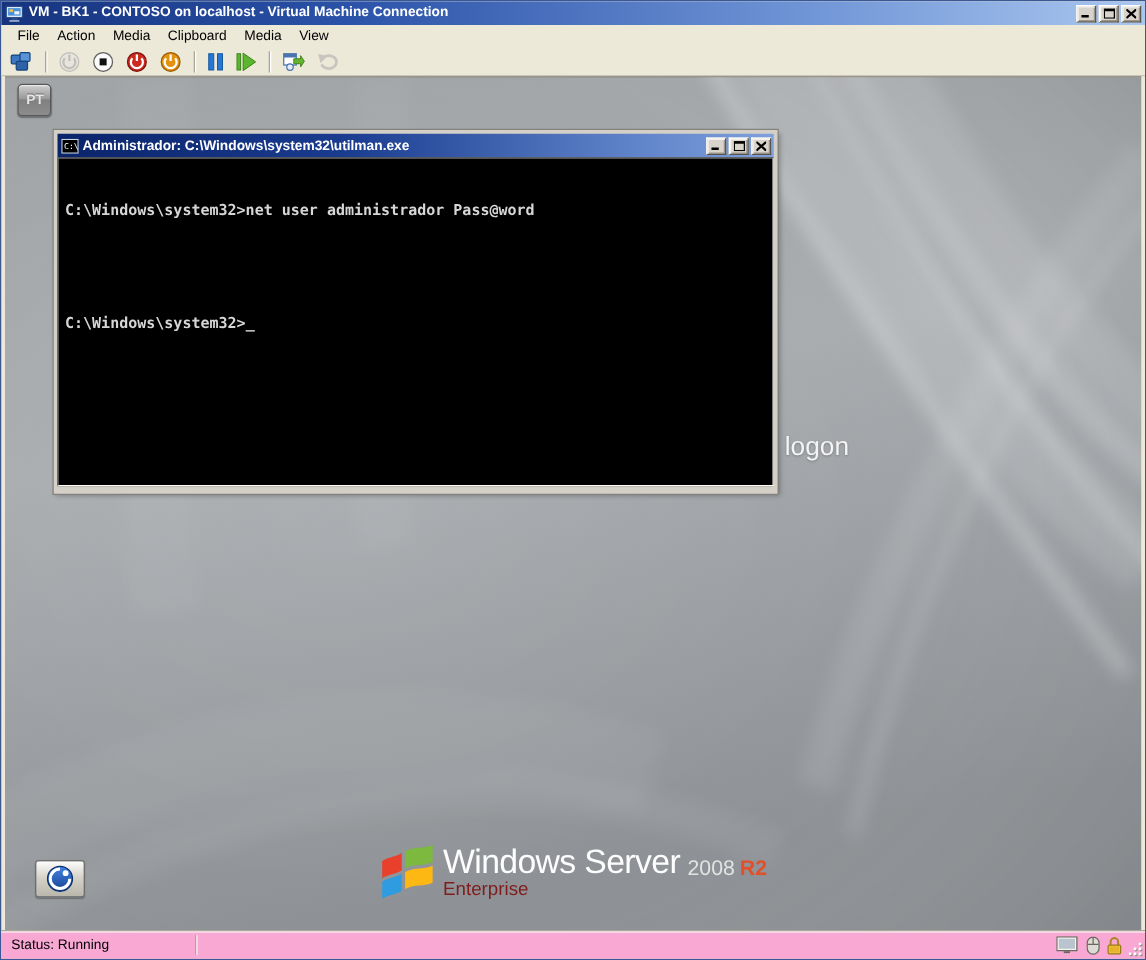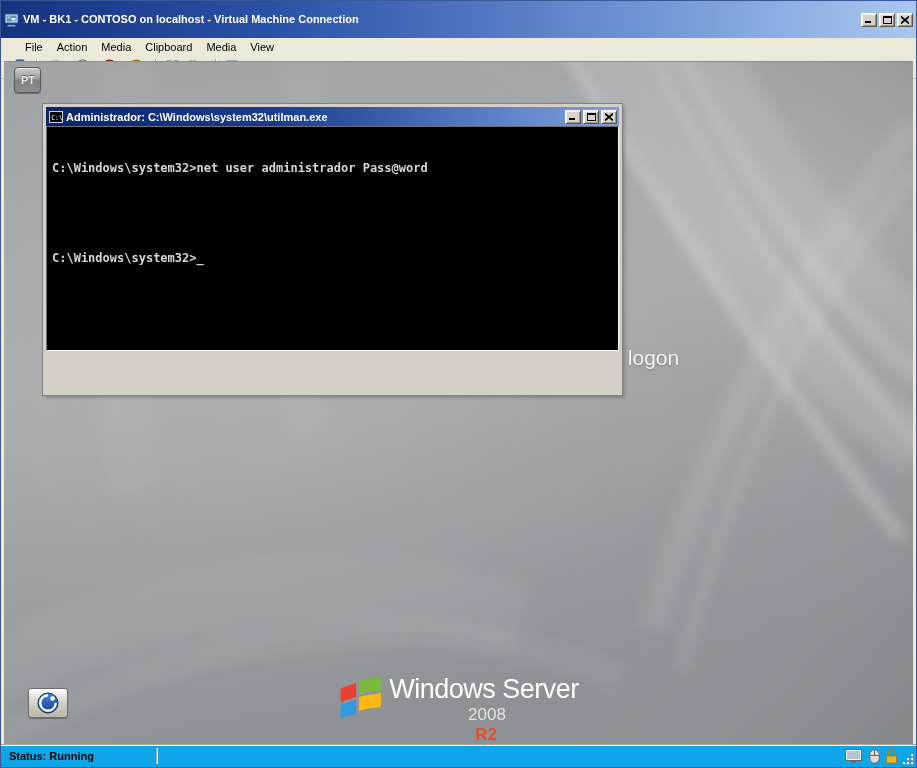--- a/index.html
+++ b/index.html
@@ -4,33 +4,33 @@
 <style>
   html,body{margin:0;padding:0;background:#555;}
   *{box-sizing:border-box;}
   .app{
     position:relative;width:917px;height:768px;
     background:#ece9d8;border:1px solid #3a5796;overflow:hidden;
     font-family:"Liberation Sans",sans-serif;
   }
   
   .titlebar{
-    height:37px;display:flex;align-items:center;padding:0 3px;
+    height:19px;display:flex;align-items:center;padding:0 3px;
     background:linear-gradient(90deg,#16337e 0%,#2a52a8 30%,#6f94d6 70%,#aac7ef 100%);
   }
   .app-icon{width:16px;height:16px;display:flex;align-items:center;justify-content:center;margin-right:3px;}
   .title-text{flex:1;color:#fff;font-size:11px;font-weight:bold;white-space:nowrap;overflow:hidden;line-height:19px;}
   .win-btns{display:flex;gap:2px;}
   .wbtn{
     width:16px;height:14px;padding:0;display:flex;align-items:center;justify-content:center;
     background:#d8d4cc;border:1px solid;border-color:#fff #5a564e #5a564e #fff;
     box-shadow:inset 1px 1px 0 #f4f1ea, inset -1px -1px 0 #9a968c;cursor:default;
   }
   
-  .menubar{height:18px;display:flex;align-items:flex-end;padding-left:17px;background:#ece9d8;font-size:11px;}
+  .menubar{height:18px;display:flex;align-items:flex-end;padding-left:6px;background:#ece9d8;font-size:11px;}
   .menu-item{padding:0 7px;line-height:18px;color:#000;}
   
   .toolbar{
     height:23px;display:flex;align-items:center;padding-left:5px;gap:6px;
     background:#ece9d8;border-bottom:1px solid #c9c5b6;
   }
   .tbtn{background:none;border:1px solid transparent;padding:1px;display:flex;align-items:center;justify-content:center;cursor:default;}
   .tbtn.disabled{opacity:.55;}
   .tsep{width:1px;height:17px;background:#a8a49a;box-shadow:1px 0 0 #fff;margin:0 2px;}
   
@@ -64,49 +64,49 @@
   }
   .cmd-icon{width:14px;height:12px;margin:0 3px 0 1px;display:flex;}
   .cmd-title{flex:1;color:#fff;font-size:11px;font-weight:bold;white-space:nowrap;overflow:hidden;}
   .cmd-btns{display:flex;gap:2px;}
   .cbtn{
     width:16px;height:14px;padding:0;display:flex;align-items:center;justify-content:center;
     background:#d8d4cc;border:1px solid;border-color:#fff #5a564e #5a564e #fff;
     box-shadow:inset 1px 1px 0 #f4f1ea, inset -1px -1px 0 #9a968c;cursor:default;
   }
   .console{
-    height:225px;background:#000;color:#d6d6d6;
+    height:263px;background:#000;color:#d6d6d6;
     font-family:"DejaVu Sans Mono",monospace;font-size:12px;line-height:15px;font-weight:bold;
     padding:4px 5px;white-space:pre;border:1px solid #6e6e6e;border-right-color:#fff;border-bottom-color:#fff;
   }
   .console div{min-height:15px;}
   
   .branding{
     position:absolute;left:50%;top:612px;transform:translateX(-50%);
     display:flex;align-items:flex-start;gap:7px;white-space:nowrap;
   }
   .flag{margin-top:2px;}
-  .brand-row{display:flex;align-items:center;flex-direction:column;}
+  .brand-row{display:flex;align-items:flex-end;}
   .bn{color:#fdfdfd;font-size:27px;font-weight:200;letter-spacing:-.5px;}
   .bv{color:#e3e3e3;font-size:17px;margin-left:6px;}
   .br2{color:#e2502a;font-size:17px;font-weight:bold;margin-left:4px;}
   .be{color:#7f1d1d;font-size:15px;margin-top:-2px;}
   
   .eoa{
     position:absolute;left:24px;top:626px;width:40px;height:30px;
     border:1px solid #6e6e6e;border-radius:3px;
     background:linear-gradient(#fdfdfd,#d6d3ca 45%,#b9b6ac);
     display:flex;align-items:center;justify-content:center;
     box-shadow:0 1px 1px rgba(0,0,0,.3);cursor:default;
   }
   
   .statusbar{
     position:absolute;left:0;right:0;bottom:0;height:23px;
-    background:#0ea5e9;border-top:1px solid #aca899;
-    box-shadow:inset 0 1px 0 #fff;font-size:11px;color:#000;font-weight:bold;
+    background:#f9a8d4;border-top:1px solid #aca899;
+    box-shadow:inset 0 1px 0 #fff;font-size:11px;color:#000;
   }
   .status-text{position:absolute;left:8px;top:5px;}
   .sb-sep{position:absolute;left:155px;top:3px;bottom:3px;width:1px;background:#aca899;box-shadow:1px 0 0 #fff;}
   .sb-icons{position:absolute;right:18px;top:4px;display:flex;align-items:center;gap:5px;}
   .grip{position:absolute;right:1px;bottom:1px;}
 </style>
 </head>
 <body>
 
 <div class="app">

